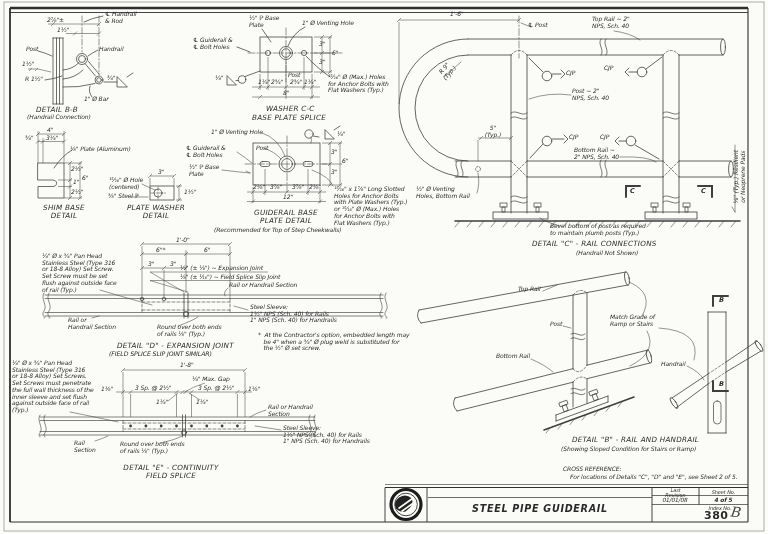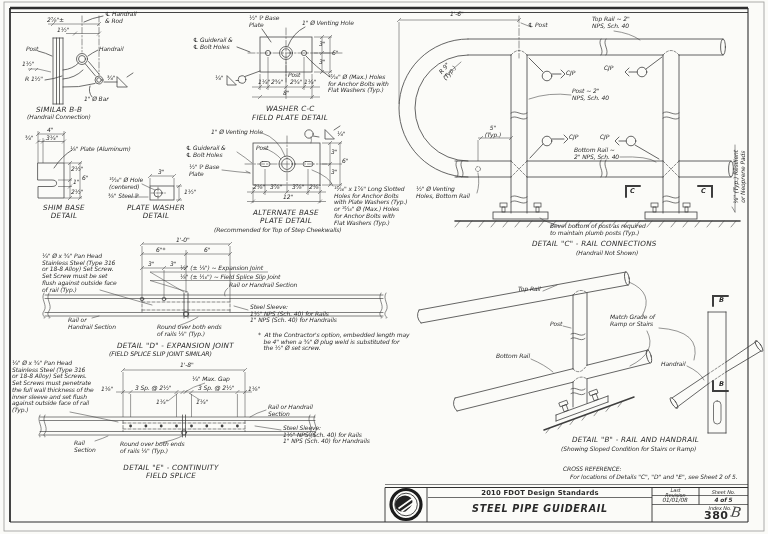--- a/index.html
+++ b/index.html
@@ -257,21 +257,21 @@
   <div class="lbl" style="left:47px;top:17px">2⅞"±</div>
   <div class="lbl" style="left:57px;top:27px">1½"</div>
   <div class="lbl" style="left:105px;top:11px">℄ Handrail
 &amp; Rod</div>
   <div class="lbl" style="left:26px;top:46px">Post</div>
   <div class="lbl" style="left:99px;top:46px">Handrail</div>
   <div class="lbl" style="left:22px;top:61px">1½"</div>
   <div class="lbl" style="left:25px;top:76px">R 1½"</div>
   <div class="lbl" style="left:84px;top:96px">1" Ø Bar</div>
   <div class="lbl" style="left:107px;top:75px">¾"</div>
-  <div class="lbl t7" style="left:36px;top:106px">SIMILAR B-B</div>
+  <div class="lbl t7" style="left:36px;top:106px">DETAIL B-B</div>
   <div class="lbl" style="left:27px;top:114px">(Handrail Connection)</div>
 
   <div class="lbl" style="left:249px;top:15px">½" ℙ Base
 Plate</div>
   <div class="lbl" style="left:302px;top:20px">1" Ø Venting Hole</div>
   <div class="lbl" style="left:193px;top:37px">℄ Guiderail &amp;
 ℄ Bolt Holes</div>
   <div class="lbl" style="left:215px;top:75px">¼"</div>
   <div class="lbl" style="left:288px;top:72px">Post</div>
   <div class="lbl" style="left:328px;top:74px">¹⁵⁄₁₆" Ø (Max.) Holes
@@ -279,21 +279,21 @@
 Flat Washers (Typ.)</div>
   <div class="lbl" style="left:258px;top:79px">1¼"</div>
   <div class="lbl" style="left:271px;top:79px">2¾"</div>
   <div class="lbl" style="left:290px;top:79px">2¾"</div>
   <div class="lbl" style="left:304px;top:79px">1¼"</div>
   <div class="lbl" style="left:283px;top:90px">8"</div>
   <div class="lbl" style="left:319px;top:41px">3"</div>
   <div class="lbl" style="left:319px;top:59px">3"</div>
   <div class="lbl" style="left:332px;top:50px">6"</div>
   <div class="lbl t7" style="left:266px;top:105px">WASHER C-C</div>
-  <div class="lbl t7" style="left:252px;top:113.5px">FIELD PLATE DETAIL</div>
+  <div class="lbl t7" style="left:252px;top:113.5px">BASE PLATE SPLICE</div>
 
   <div class="lbl" style="left:450px;top:11px">1'-6"</div>
   <div class="lbl" style="left:528px;top:22px">℄ Post</div>
   <div class="lbl" style="left:592px;top:16px">Top Rail ~ 2"
 NPS, Sch. 40</div>
   <div class="lbl" style="left:566px;top:70px">CJP</div>
   <div class="lbl" style="left:604px;top:65px">CJP</div>
   <div class="lbl" style="left:569px;top:134px">CJP</div>
   <div class="lbl" style="left:600px;top:134px">CJP</div>
   <div class="lbl ctr rotR9" style="left:432px;top:64px;width:30px">R 9"
@@ -348,21 +348,21 @@
   <div class="lbl" style="left:283px;top:194px">12"</div>
   <div class="lbl" style="left:331px;top:149px">3"</div>
   <div class="lbl" style="left:331px;top:169px">3"</div>
   <div class="lbl" style="left:342px;top:158px">6"</div>
   <div class="lbl" style="left:334px;top:186px">¹⁵⁄₁₆" x 1⅞" Long Slotted
 Holes for Anchor Bolts
 with Plate Washers (Typ.)
 or ¹⁵⁄₁₆" Ø (Max.) Holes
 for Anchor Bolts with
 Flat Washers (Typ.)</div>
-  <div class="lbl t7 ctr" style="left:240px;top:209px;width:92px">ALTERNATE BASE
+  <div class="lbl t7 ctr" style="left:240px;top:209px;width:92px">GUIDERAIL BASE
 PLATE DETAIL</div>
   <div class="lbl" style="left:214px;top:227px">(Recommended for Top of Step Cheekwalls)</div>
 
   <div class="lbl" style="left:42px;top:253px">¼" Ø x ¾" Pan Head
 Stainless Steel (Type 316
 or 18-8 Alloy) Set Screw.
 Set Screw must be set
 flush against outside face
 of rail (Typ.)</div>
   <div class="lbl" style="left:176px;top:237px">1'-0"</div>
@@ -421,21 +421,20 @@
   <div class="lbl" style="left:496px;top:353px">Bottom Rail</div>
   <div class="lbl" style="left:661px;top:361px">Handrail</div>
   <div class="lbl mark" style="left:719px;top:297px">B</div>
   <div class="lbl mark" style="left:719px;top:381px">B</div>
   <div class="lbl t7" style="left:572px;top:436px">DETAIL "B" - RAIL AND HANDRAIL</div>
   <div class="lbl" style="left:561px;top:445.5px">(Showing Sloped Condition for Stairs or Ramp)</div>
 
   <div class="lbl" style="left:563px;top:466px">CROSS REFERENCE:</div>
   <div class="lbl" style="left:570px;top:473.5px">For locations of Details "C", "D" and "E", see Sheet 2 of 5.</div>
 
-  <div class="lbl std ctr" style="left:430px;top:489px;width:220px">2010 FDOT Design Standards</div>
   <div class="lbl main-title ctr" style="left:430px;top:503px;width:220px">STEEL PIPE GUIDERAIL</div>
   <div class="lbl micro ctr" style="left:654px;top:488px;width:43px">Last
 Revision</div>
   <div class="lbl ctr" style="left:653px;top:497px;width:44px;font-size:5.8px">01/01/08</div>
   <div class="lbl micro ctr" style="left:701px;top:489.5px;width:45px">Sheet No.</div>
   <div class="lbl ctr" style="left:701px;top:496.5px;width:45px;font-size:5.8px;font-weight:bold">4 of 5</div>
   <div class="lbl micro ctr" style="left:700px;top:505.5px;width:40px">Index No.</div>
   <div class="lbl idx" style="left:704px;top:509px">380</div>
   <div class="lbl scriptb" style="left:731px;top:504px">B</div>
 

